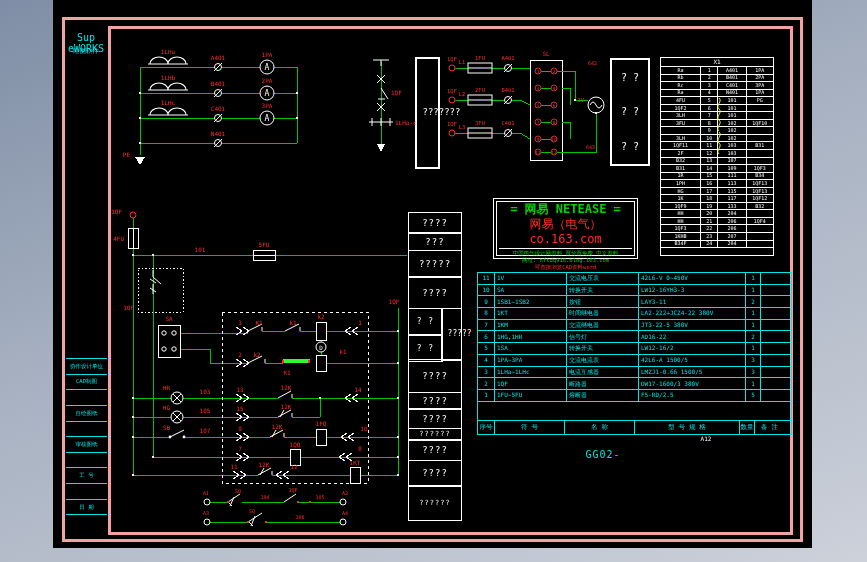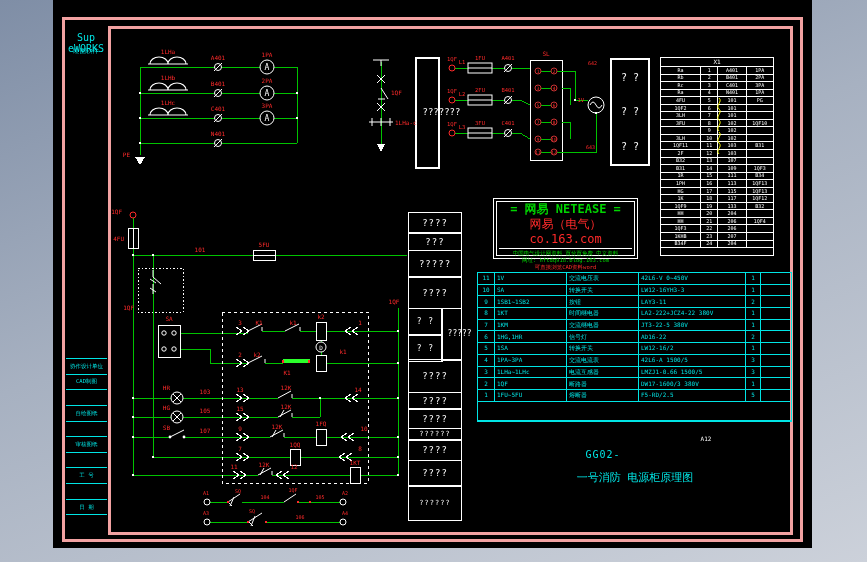--- a/index.html
+++ b/index.html
@@ -362,24 +362,31 @@
         <div class="bomrow">
           <div>1</div>
           <div>1FU~5FU</div>
           <div>熔断器</div>
           <div>F5-RD/2.5</div>
           <div>5</div>
           <div></div>
         </div>
       </div>
     <div class="bomempty"></div>
+    <div class="bomrow bomhead" id="bom-head">
+        <div>序号</div>
+        <div>符  号</div>
+        <div>名    称</div>
+        <div>型 号 规 格</div>
+        <div>数量</div>
+        <div>备 注</div>
+      </div>
   </div>
   <div class="abs" style="left:690px;top:435px;width:32px;color:#fff;font-size:6px;text-align:center">A12</div>
   <div class="abs cyan" style="left:528px;top:449px;width:150px;font-size:10px;text-align:center;letter-spacing:1px">GG02-</div>
-  <div class="abs cyan" style="left:535px;top:470px;width:200px;font-size:11px;text-align:center">一号消防 电源柜原理图</div>
 
   <svg class="abs" width="867" height="562" viewBox="0 0 867 562" style="left:0;top:0" shape-rendering="crispEdges" font-family="DejaVu Sans Mono, monospace">
     <defs>
       <path id="arl" d="M2,0 L-4,-4 M2,0 L-4,4 M9,0 L3,-4 M9,0 L3,4" stroke="#fff" stroke-width="1" fill="none"></path>
       <path id="arr" d="M-2,0 L4,-4 M-2,0 L4,4 M-9,0 L-3,-4 M-9,0 L-3,4" stroke="#fff" stroke-width="1" fill="none"></path>
     </defs>
 
     <g>
       <path d="M140,67H297 M140,93H297 M140,118H297 M140,143H297 M140,67V155 M297,67V143" stroke="#00c300" fill="none"></path>
       <g stroke="#fff" fill="none" stroke-width="1.2" shape-rendering="auto">

